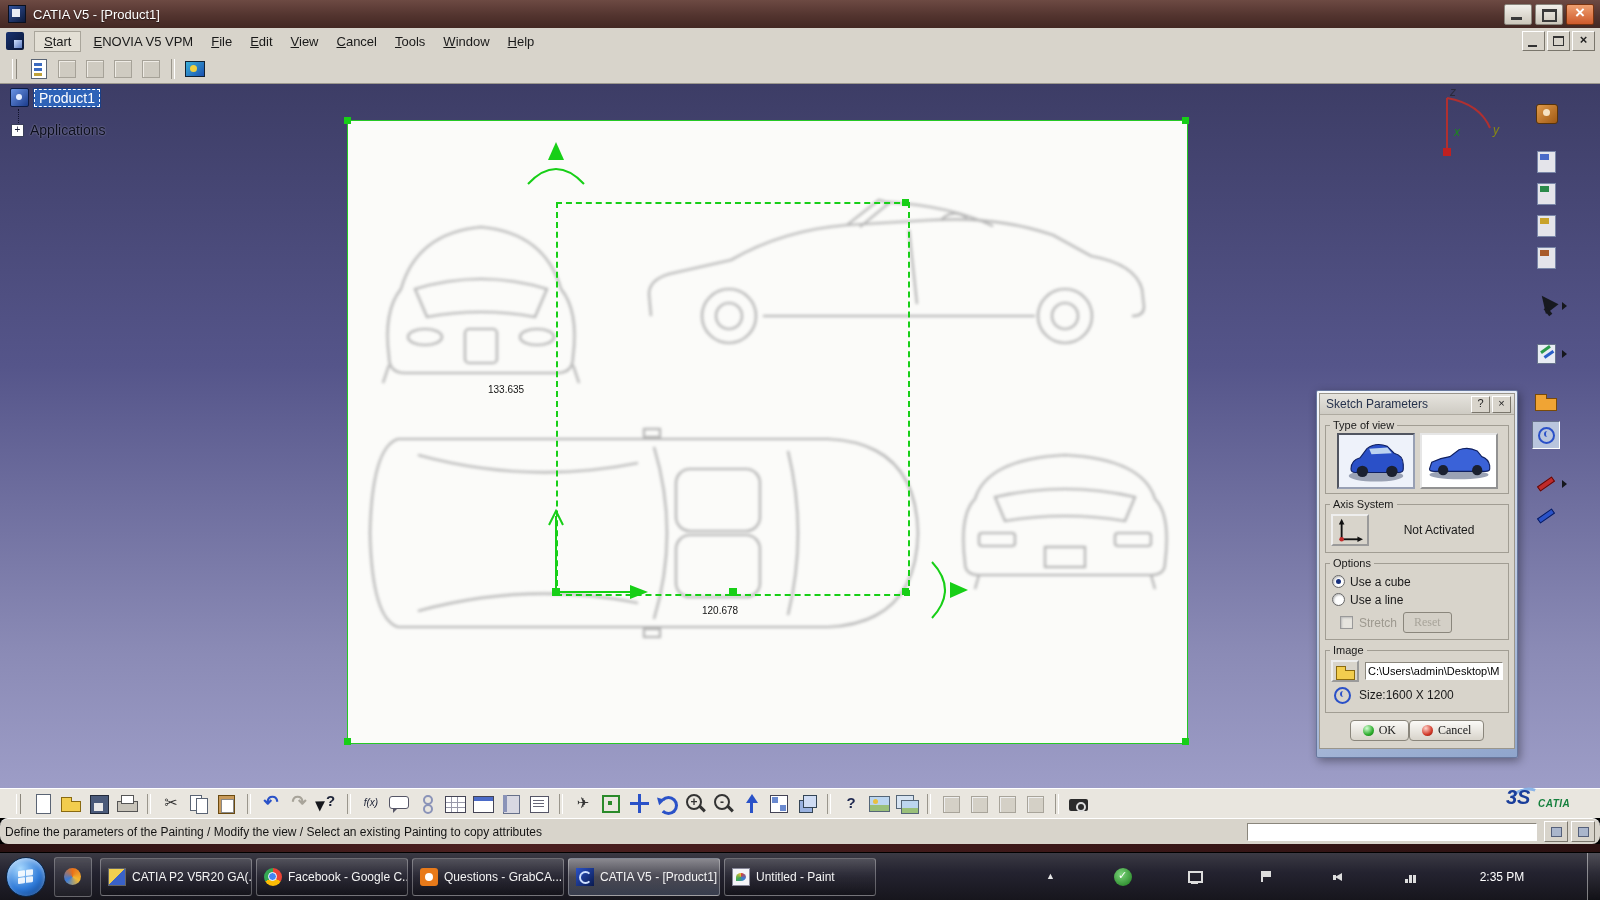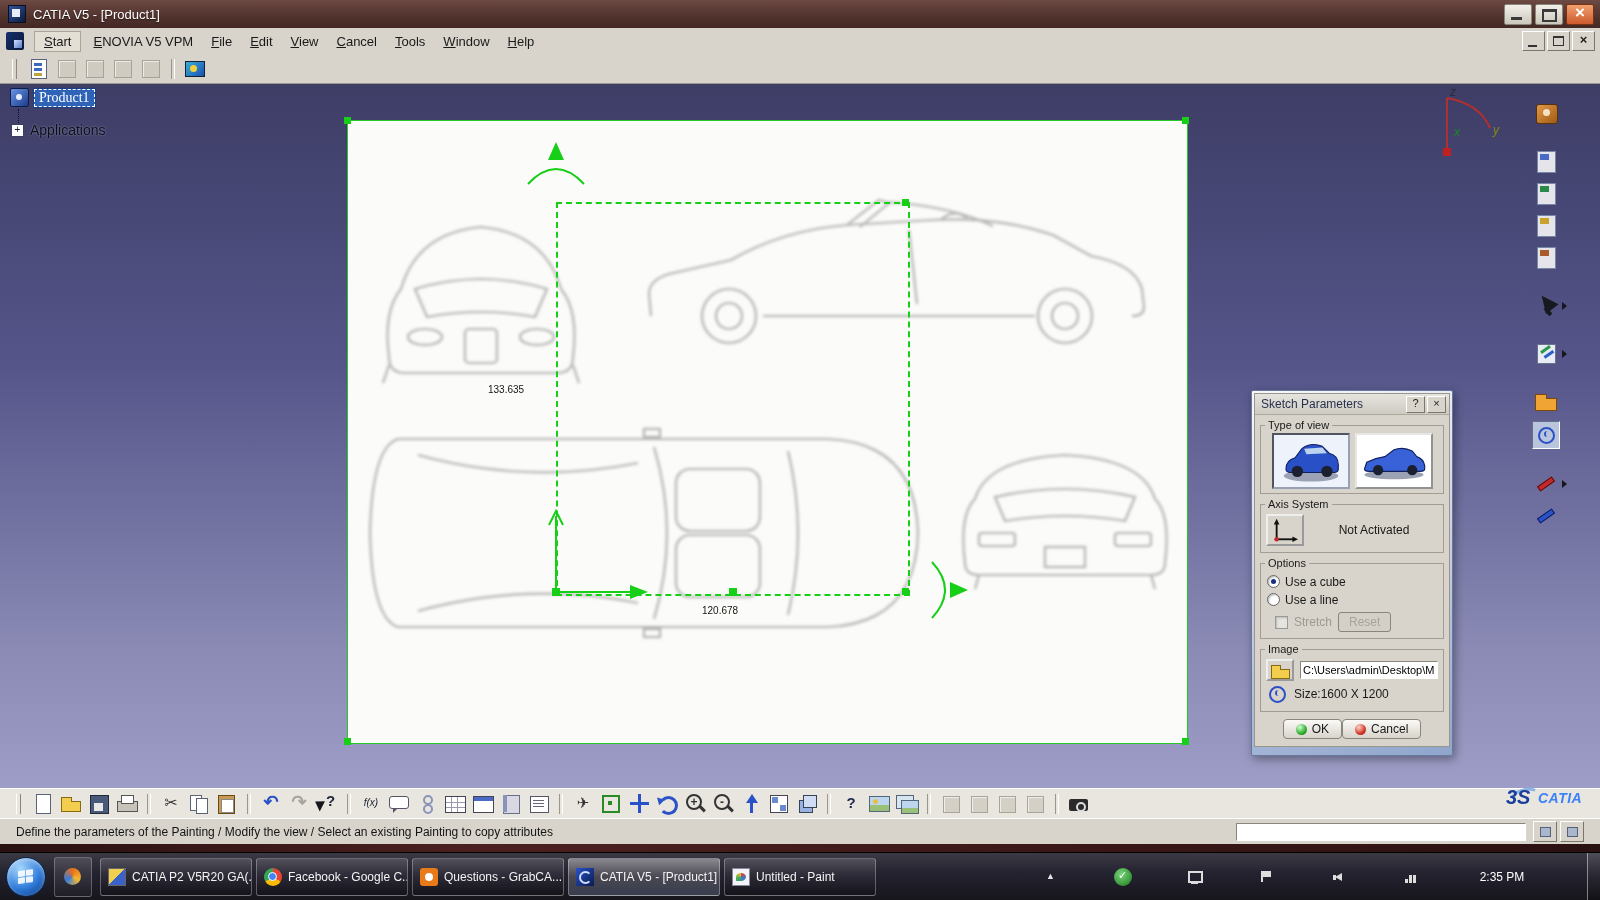--- a/index.html
+++ b/index.html
@@ -53,21 +53,21 @@
   .i-capture::after{content:"";position:absolute;left:7px;top:8px;width:7px;height:7px;background:#f0d040;border-radius:50%;}
   
   .viewport{position:absolute;left:0;top:84px;width:1600px;height:704px;
     background:linear-gradient(180deg,#3d3d66 0%,#55558a 40%,#8a8ab5 80%,#9d9dc7 100%);overflow:hidden;}
   
   .tree{position:absolute;left:10px;top:4px;z-index:5;}
   .tree-row{display:flex;align-items:center;position:relative;}
   .prod-ico{width:17px;height:17px;margin-right:5px;position:relative;
     background:linear-gradient(135deg,#6a94e4,#1c3c8c);border-radius:2px;border:1px solid #0c1c44;}
   .prod-ico::after{content:"";position:absolute;left:5px;top:5px;width:6px;height:6px;background:#e8f0ff;border-radius:50%;}
-  .tree-root-label{font-size:14px;color:#fff;background:#2e63b8;padding:0 4px;border:1px dashed #fff;outline:1px solid #1a3f86;font-family:Liberation Serif, serif;}
+  .tree-root-label{font-size:14px;color:#fff;background:#2e63b8;padding:0 4px;border:1px dashed #fff;outline:1px solid #1a3f86;}
   .treeline{position:absolute;left:8px;top:21px;width:1px;height:24px;border-left:1px dotted #10122a;}
   .tree-row.apps{margin-top:15px;margin-left:1px;}
   .plus-box{width:11px;height:11px;background:#fff;border:1px solid #3a3f5a;font-size:10px;line-height:9px;
     text-align:center;color:#1a1f3a;margin-right:6px;flex:0 0 auto;}
   .apps-label{font-size:14px;color:#0c0e1c;text-shadow:0 0 2px rgba(255,255,255,.45);}
   
   .blueprint{position:absolute;left:347px;top:36px;width:839px;height:622px;background:#fbfbf9;
     border:1px solid #25c825;}
   .cars{position:absolute;left:0;top:0;width:100%;height:100%;}
   .dash-rect{position:absolute;left:556px;top:118px;width:350px;height:390px;border:2px dashed #17cf17;z-index:3;}
@@ -100,21 +100,21 @@
   .i-tracer::after{content:"";position:absolute;left:7px;top:7px;width:11px;height:3px;background:#2a9a4a;
     transform:rotate(-35deg);box-shadow:0 6px 0 #2a60c8;}
   .i-browse::before{content:"";position:absolute;left:2px;top:9px;width:20px;height:11px;background:#f0a434;border:1px solid #7a4a08;}
   .i-browse::after{content:"";position:absolute;left:2px;top:5px;width:10px;height:4px;background:#f0a434;border:1px solid #7a4a08;border-bottom:none;}
   .i-painting{background:#b9c5dd;border:1px solid;border-color:#66708c #fff #fff #66708c;}
   .i-painting::before{content:"";position:absolute;left:5px;top:5px;width:13px;height:13px;border:2px solid #2a50c8;border-radius:50%;}
   .i-painting::after{content:"";position:absolute;left:11px;top:9px;width:5px;height:6px;border-left:2px solid #2a50c8;border-radius:50%;}
   .i-paint-b::before{content:"";position:absolute;left:4px;top:10px;width:16px;height:4px;background:#c02a2a;transform:rotate(-35deg);border:1px solid #5a0a0a;}
   .i-paint-c::before{content:"";position:absolute;left:4px;top:10px;width:16px;height:4px;background:#2a52c8;transform:rotate(-35deg);border:1px solid #0a1a5a;}
   
-  .dlg-frame{position:absolute;left:1251px;top:306px;width:202px;z-index:10;
+  .dlg-frame{position:absolute;left:1316px;top:306px;width:202px;z-index:10;
     background:linear-gradient(160deg,#f6f8fc,#c2cde4 55%,#8fa5cc);
     border:1px solid #68789e;border-radius:2px;padding:2px 2px 8px 2px;box-sizing:border-box;
     box-shadow:2px 3px 10px rgba(0,0,0,.38);}
   .dlg{background:#d8d4cb;border:1px solid #9a968c;}
   .dlg-title{height:20px;display:flex;align-items:center;padding:0 3px 0 6px;font-size:12px;color:#26324c;
     background:linear-gradient(180deg,#e6e4de,#cecbc3);border-bottom:1px solid #aeaaa0;}
   .dlg-sp{flex:1;}
   .dlg-btn{width:17px;height:15px;margin-left:2px;background:#d8d4cb;border:1px solid;
     border-color:#fff #7a766c #7a766c #fff;font-size:11px;line-height:13px;text-align:center;color:#222;}
   .dlg fieldset{margin:4px 5px 2px 5px;border:1px solid #a19d93;padding:2px 4px 4px 4px;}
@@ -125,21 +125,21 @@
   .axis-row,.img-row{display:flex;align-items:center;gap:6px;margin:2px 1px;}
   .axis-btn{width:38px;height:32px;background:#d8d4cb;border:2px outset #eee;padding:1px;}
   .axis-status{flex:1;text-align:center;font-size:12px;color:#191919;}
   .radio-row{display:flex;align-items:flex-start;gap:5px;margin:4px 2px;font-size:12px;color:#191919;}
   .rb{width:11px;height:11px;border-radius:50%;background:#fff;border:1px solid #666;position:relative;
     box-shadow:inset 1px 1px 2px #b8b8b8;flex:0 0 auto;}
   .rb.checked::after{content:"";position:absolute;left:3px;top:3px;width:5px;height:5px;border-radius:50%;background:#17307e;}
   .opt-sub{display:flex;align-items:center;gap:6px;margin:5px 2px 2px 10px;}
   .cb{width:11px;height:11px;background:#e6e4de;border:1px solid #999;box-shadow:inset 1px 1px 2px #bbb;flex:0 0 auto;}
   .dis-label{color:#9d998f;font-size:12px;}
-  button{font-family:Liberation Sans, sans-serif;}
+  button{font-family:Liberation Serif, serif;}
   .btn{font-size:12px;background:linear-gradient(180deg,#fbfaf7,#d8d4cb);border:1px solid #8a867c;
     border-radius:3px;padding:2px 10px;color:#191919;}
   .btn.disabled{color:#a8a49a;background:#d4d0c7;}
   .folder-btn{width:28px;height:22px;background:#d8d4cb;border:2px outset #eee;position:relative;padding:0;flex:0 0 auto;}
   .folder-btn::before{content:"";position:absolute;left:3px;top:8px;width:17px;height:8px;background:#f2cd4e;border:1px solid #8a6a10;}
   .folder-btn::after{content:"";position:absolute;left:3px;top:4px;width:8px;height:4px;background:#f2cd4e;border:1px solid #8a6a10;border-bottom:none;}
   .path-field{flex:1;height:16px;background:#fff;border:1px solid;border-color:#8a867c #fff #fff #8a867c;
     font-size:11px;line-height:16px;padding:0 2px;overflow:hidden;white-space:nowrap;}
   .paint-ico{width:22px;height:22px;position:relative;flex:0 0 auto;}
   .paint-ico::before{content:"";position:absolute;left:3px;top:3px;width:13px;height:13px;border:2px solid #2a50c8;border-radius:50%;}
@@ -212,24 +212,24 @@
     background:linear-gradient(180deg,#bcd6f0 55%,#9ac07a 55%);border:1px solid #567;}
   .i-dis-a::before,.i-dis-b::before,.i-dis-c::before,.i-dis-d::before{content:"";position:absolute;
     left:4px;top:4px;width:15px;height:15px;background:#d4d0c6;border:1px solid #a8a49a;box-shadow:inset 1px 1px 0 #eee;}
   .i-camera::before{content:"";position:absolute;left:2px;top:7px;width:19px;height:12px;background:#2a2a2a;border-radius:2px;}
   .i-camera::after{content:"";position:absolute;left:9px;top:10px;width:6px;height:6px;border:2px solid #ddd;border-radius:50%;}
   
   .catia-logo{position:absolute;right:8px;top:786px;width:86px;height:32px;z-index:3;}
   .logo-mark{position:absolute;left:0;top:0;font-size:20px;font-weight:bold;font-style:italic;color:#1a3e9a;}
   .logo-swoosh{position:absolute;left:2px;top:2px;width:30px;height:22px;border:3px solid #8ab4e8;
     border-color:#8ab4e8 transparent transparent transparent;border-radius:50%;transform:rotate(-18deg);}
-  .logo-brand{position:absolute;left:32px;top:4px;font-size:14px;font-weight:bold;font-style:italic;color:#3b82f6;letter-spacing:.5px;}
+  .logo-brand{position:absolute;left:32px;top:12px;font-size:10px;font-weight:bold;font-style:italic;color:#15803d;letter-spacing:.5px;}
   
   .statusbar{position:absolute;left:0;top:818px;width:1600px;height:26px;background:#d8d4cb;border-top:1px solid #fff;
-    display:flex;align-items:center;font-size:12px;color:#141414;padding:0 16px;box-sizing:border-box;}
+    display:flex;align-items:center;font-size:12px;color:#141414;padding:0 5px;box-sizing:border-box;border-radius:8px;}
   .sb-spacer{flex:1;}
   .sb-input{width:288px;height:16px;background:#fff;border:1px solid;border-color:#8a867c #fff #fff #8a867c;margin-right:4px;}
   .sb-btn{width:22px;height:19px;background:#d8d4cb;border:1px solid;border-color:#fff #7a766c #7a766c #fff;margin-left:3px;position:relative;}
   .sb-btn::after{content:"";position:absolute;left:6px;top:5px;width:9px;height:8px;background:#aab6cc;border:1px solid #55607a;}
   
   .desktop-gap{position:absolute;left:0;top:844px;width:1600px;height:8px;
     background:linear-gradient(90deg,#2a1111,#4c2020 30%,#3a1717 70%,#2a1111);}
   
   .taskbar{position:absolute;left:0;top:852px;width:1600px;height:48px;
     background:linear-gradient(180deg,#3b3a44 0%,#242330 40%,#16151c 100%);border-top:1px solid #000;

